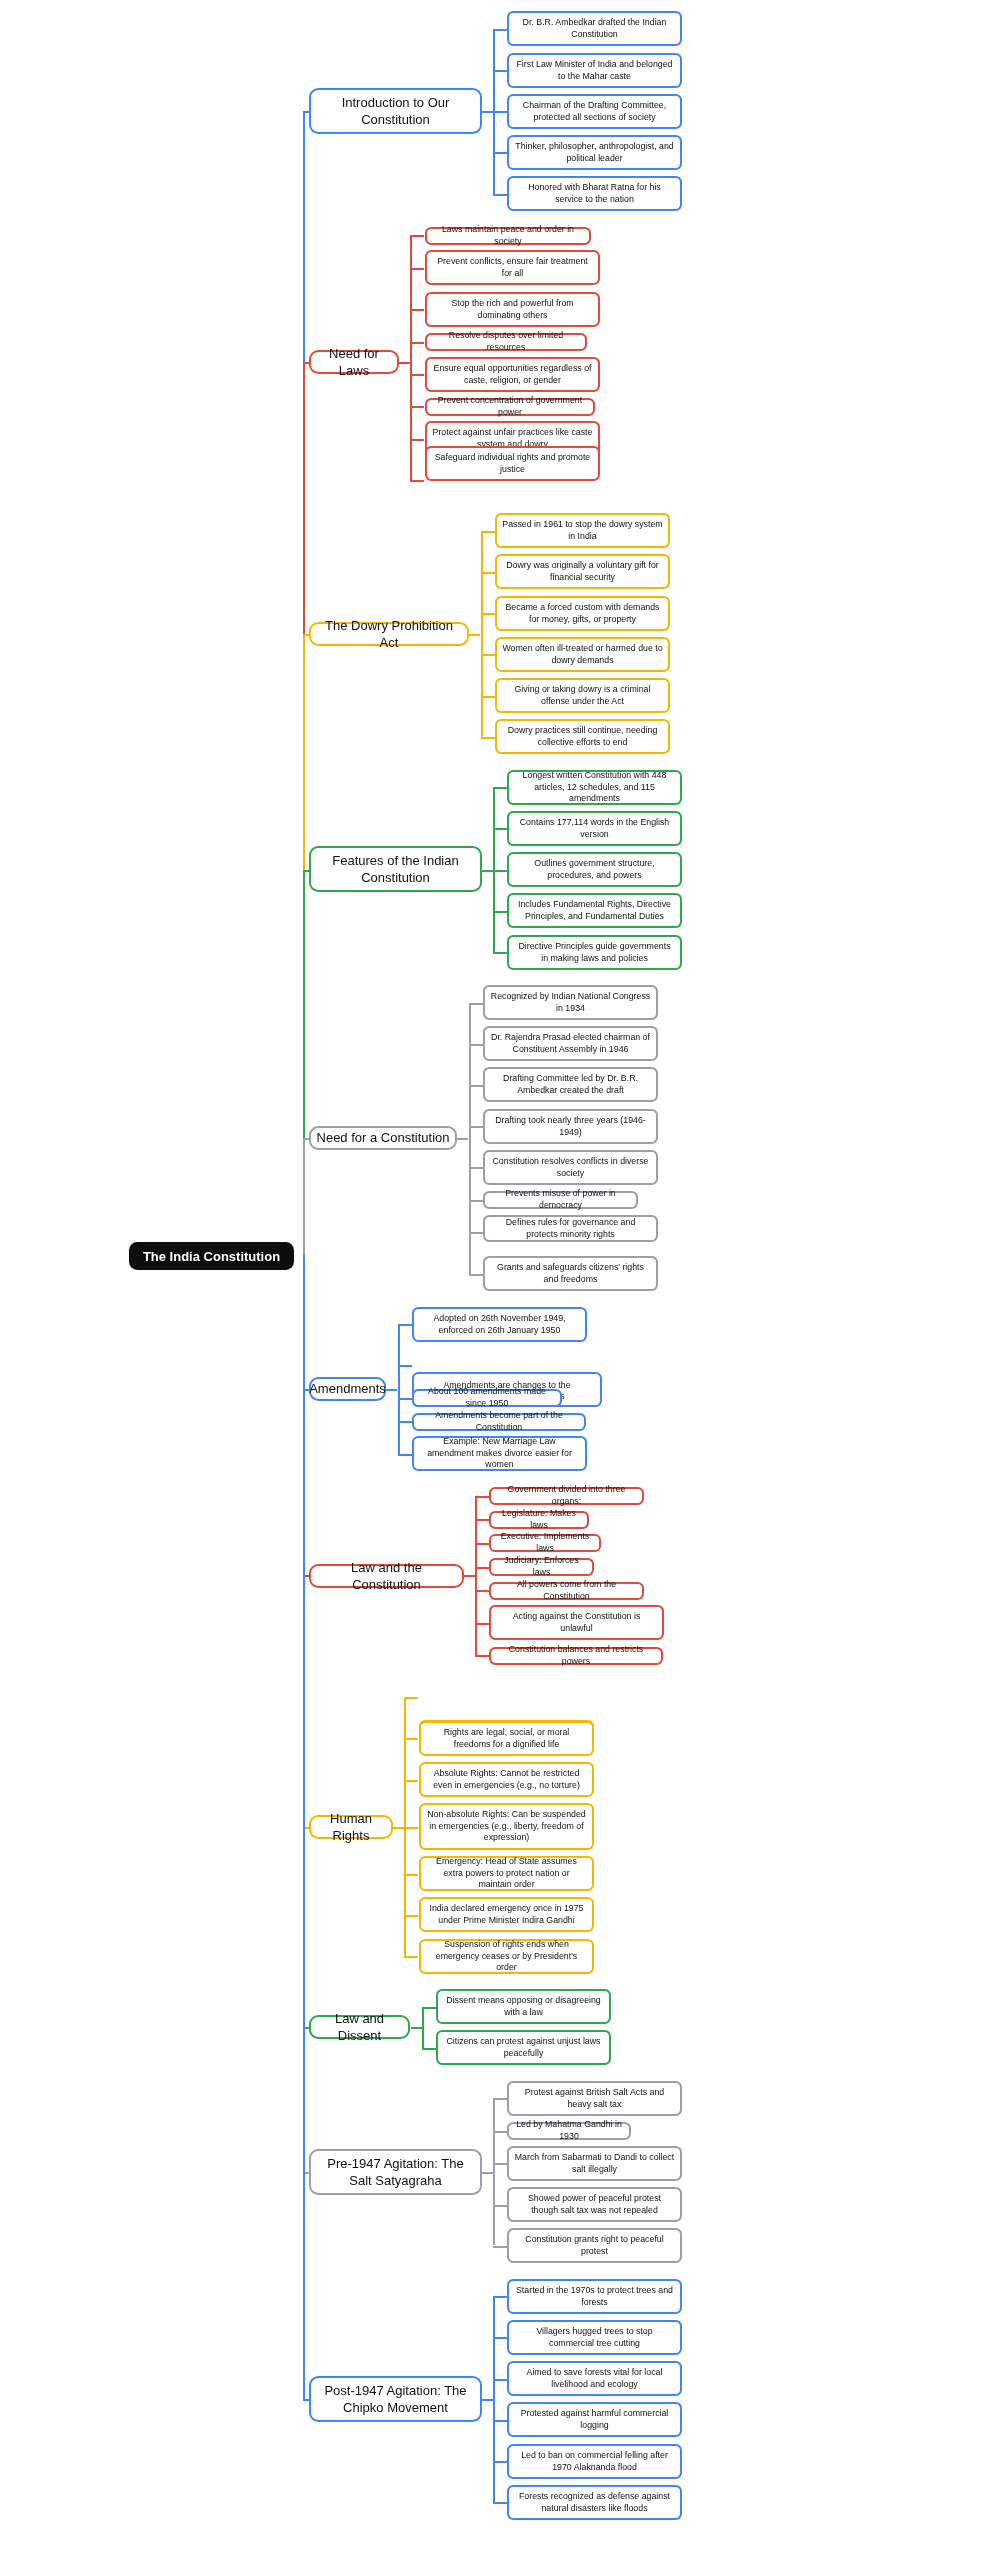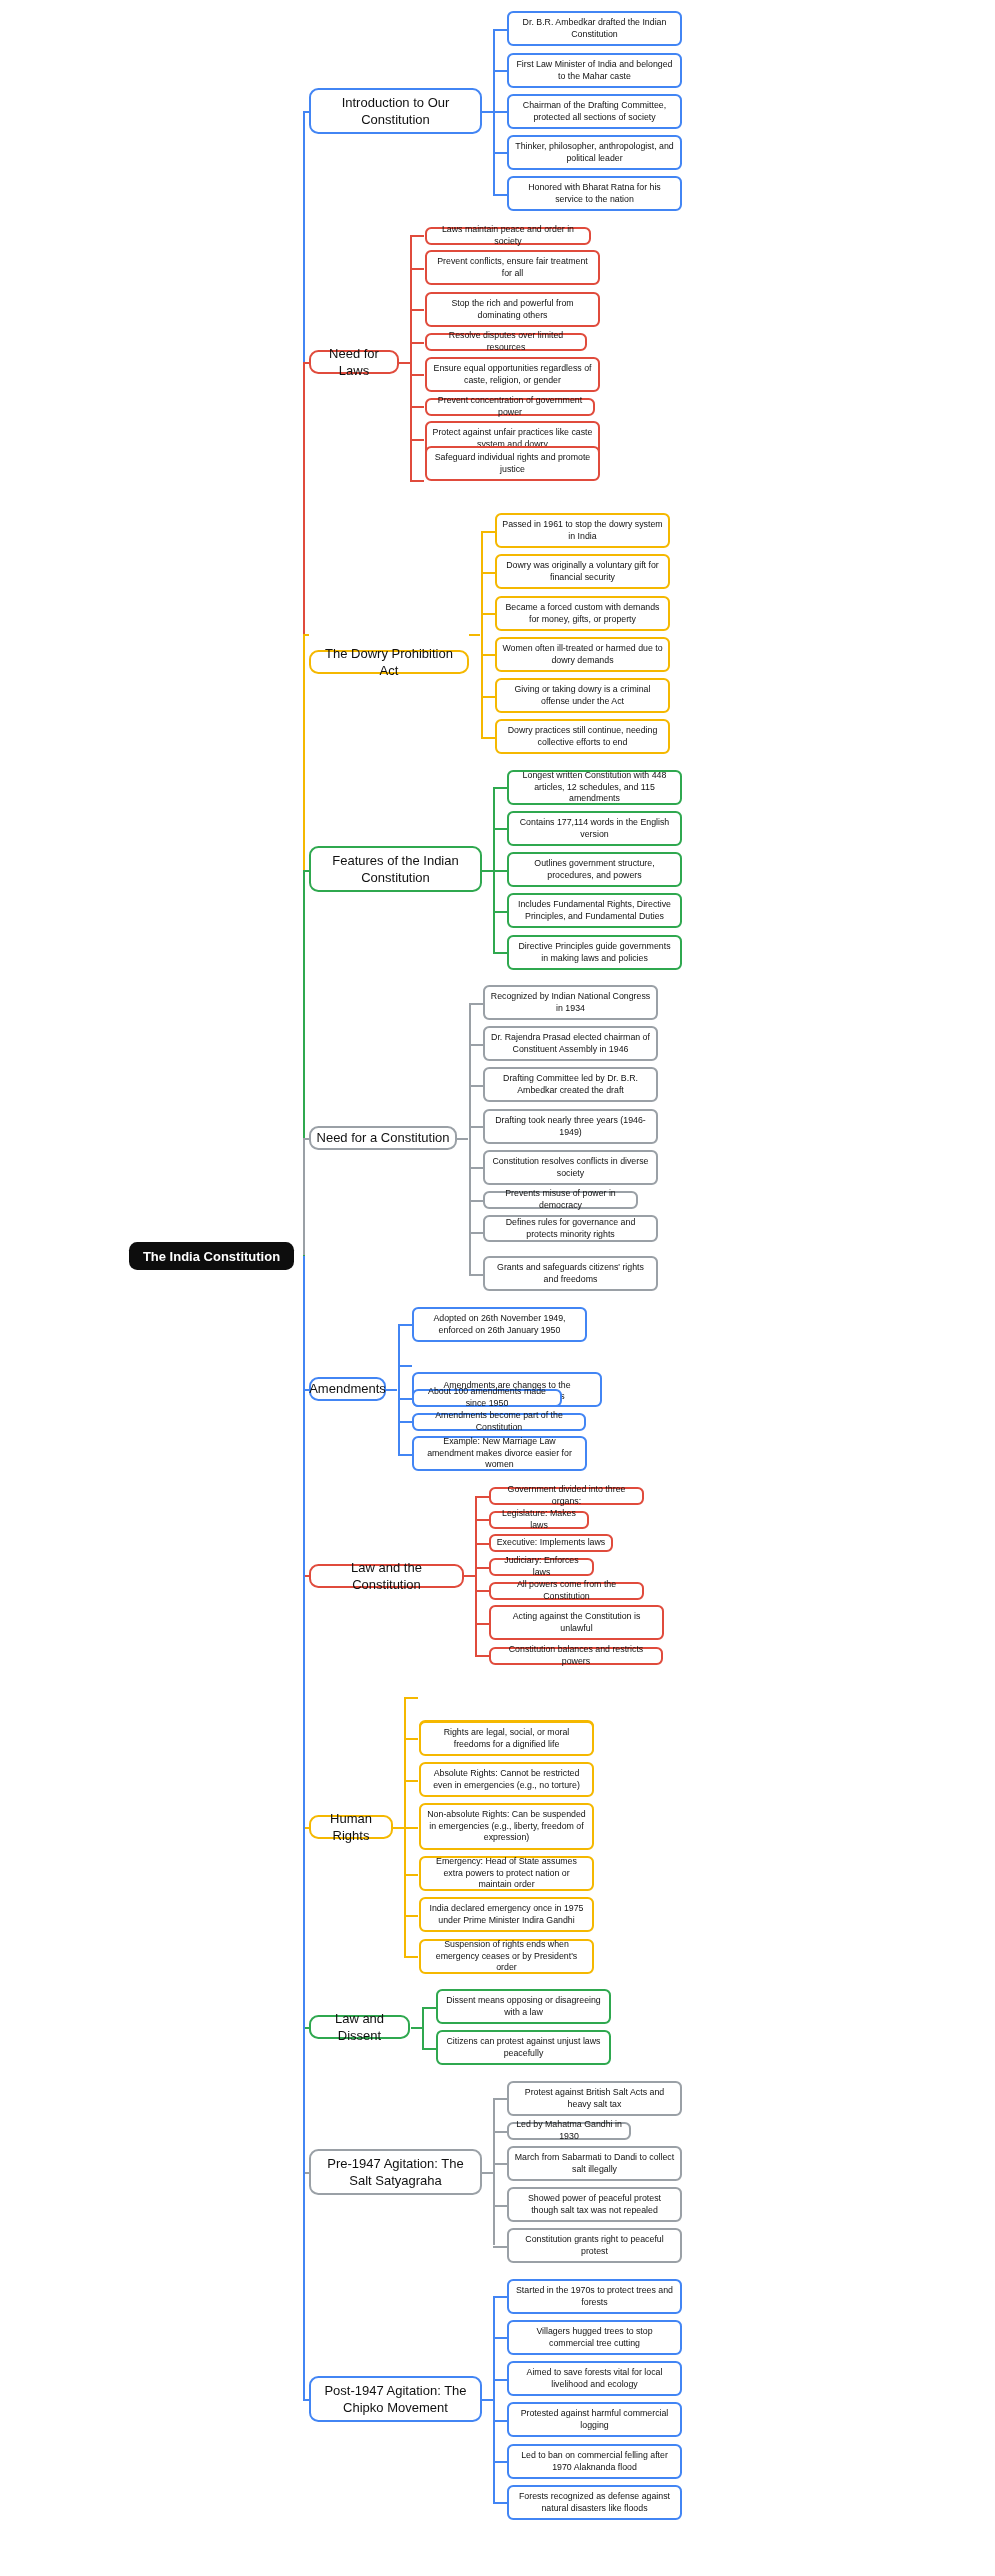--- a/index.html
+++ b/index.html
@@ -133,21 +133,21 @@
         <span>Protect against unfair practices like caste system and dowry</span>
       </div>
       <div class="conn h" style="left: 410px; top: 439px; width: 14.4px; border-top-color: rgb(224, 75, 60);"></div>
       <div class="node leaf" style="left: 425px; top: 446px; width: 175px; height: 35px; border-color: rgb(224, 75, 60);">
         <span>Safeguard individual rights and promote justice</span>
       </div>
       <div class="conn h" style="left: 410px; top: 480px; width: 14.4px; border-top-color: rgb(224, 75, 60);"></div>
       <div class="conn v" style="left: 410px; top: 235px; height: 245px; border-left-color: rgb(224, 75, 60);"></div>
       <div class="conn v thick" style="left: 303px; top: 634px; height: 622px; border-left-color: rgb(245, 184, 0);"></div>
       <div class="conn h thick" style="left: 303px; top: 634px; width: 6.2px; border-top-color: rgb(245, 184, 0);"></div>
-      <div class="node branch" style="left: 309px; top: 622px; width: 160px; height: 24px; border-color: rgb(245, 184, 0); margin-top: 28px;">
+      <div class="node branch" style="left: 309px; top: 622px; width: 160px; height: 24px; border-color: rgb(245, 184, 0);">
         <span>The Dowry Prohibition Act</span>
       </div>
       <div class="conn h thick" style="left: 469px; top: 634px; width: 11.3px; border-top-color: rgb(245, 184, 0);"></div>
       <div class="node leaf" style="left: 495px; top: 513px; width: 175px; height: 35px; border-color: rgb(245, 184, 0);">
         <span>Passed in 1961 to stop the dowry system in India</span>
       </div>
       <div class="conn h" style="left: 481px; top: 531px; width: 14.4px; border-top-color: rgb(245, 184, 0);"></div>
       <div class="node leaf" style="left: 495px; top: 554px; width: 175px; height: 35px; border-color: rgb(245, 184, 0);">
         <span>Dowry was originally a voluntary gift for financial security</span>
       </div>
@@ -269,21 +269,21 @@
       </div>
       <div class="conn h thick" style="left: 464px; top: 1575px; width: 11.3px; border-top-color: rgb(224, 75, 60);"></div>
       <div class="node leaf" style="left: 489px; top: 1487px; width: 155px; height: 17.5px; border-color: rgb(224, 75, 60);">
         <span>Government divided into three organs:</span>
       </div>
       <div class="conn h" style="left: 475px; top: 1496px; width: 14.4px; border-top-color: rgb(224, 75, 60);"></div>
       <div class="node leaf" style="left: 489px; top: 1511px; width: 100px; height: 17.5px; border-color: rgb(224, 75, 60);">
         <span>Legislature: Makes laws</span>
       </div>
       <div class="conn h" style="left: 475px; top: 1519px; width: 14.4px; border-top-color: rgb(224, 75, 60);"></div>
-      <div class="node leaf" style="left: 489px; top: 1534px; width: 124px; height: 17.5px; border-color: rgb(224, 75, 60);">
+      <div class="node leaf" style="left: 489px; top: 1534px; width: 112px; height: 17.5px; border-color: rgb(224, 75, 60); border-radius: 6px;">
         <span>Executive: Implements laws</span>
       </div>
       <div class="conn h" style="left: 475px; top: 1543px; width: 14.4px; border-top-color: rgb(224, 75, 60);"></div>
       <div class="node leaf" style="left: 489px; top: 1558px; width: 105px; height: 17.5px; border-color: rgb(224, 75, 60);">
         <span>Judiciary: Enforces laws</span>
       </div>
       <div class="conn h" style="left: 475px; top: 1567px; width: 14.4px; border-top-color: rgb(224, 75, 60);"></div>
       <div class="node leaf" style="left: 489px; top: 1582px; width: 155px; height: 17.5px; border-color: rgb(224, 75, 60);">
         <span>All powers come from the Constitution</span>
       </div>

